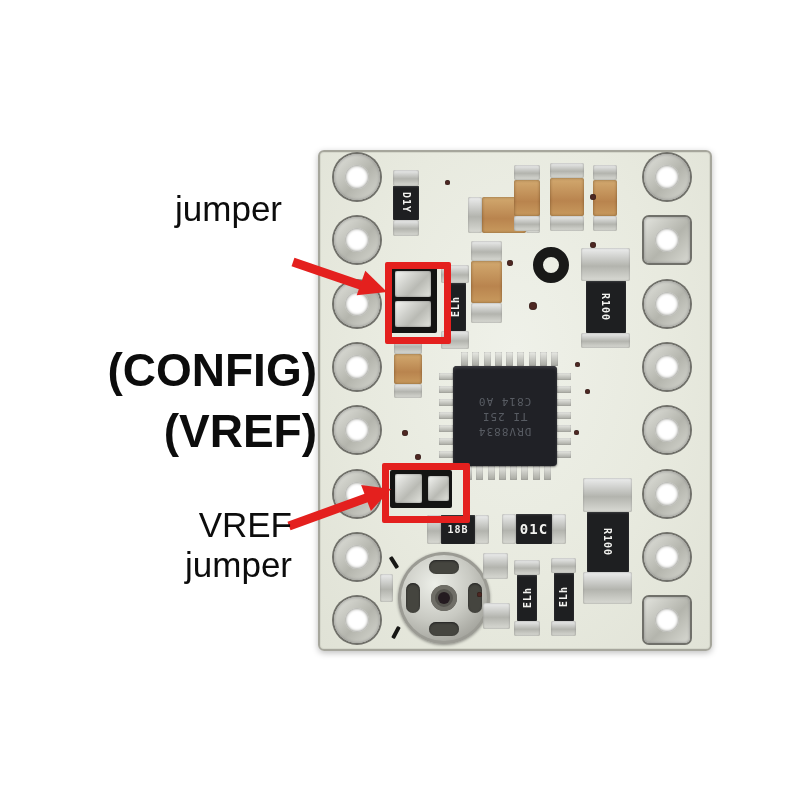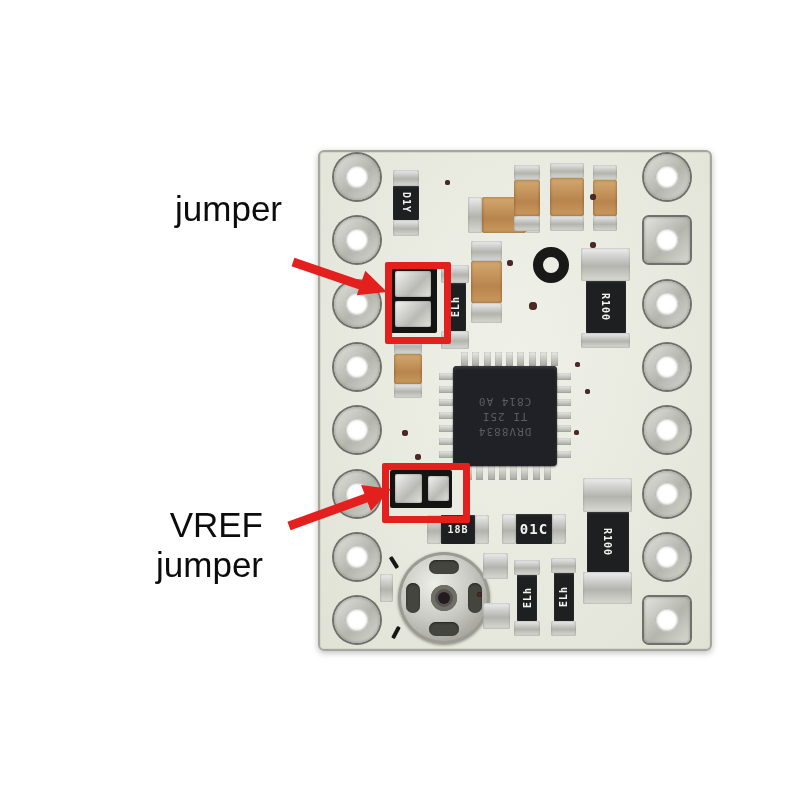--- a/index.html
+++ b/index.html
@@ -295,19 +295,21 @@
     <g>
       <line x1="289" y1="526" x2="369" y2="497" stroke="#e4201e" stroke-width="9"></line>
       <polygon points="391,489 370.9,511 361.1,485" fill="#e4201e"></polygon>
     </g>
   </svg>
 
   <div class="lbl lbl-reg" style="right:518px;top:189px">
     <div>jumper</div>
   </div>
 
-
-  <div class="lbl lbl-reg" style="right:537px;top:505px">
+  <div class="lbl lbl-bold" style="right:483px;top:340px">(CONFIG)</div>
+  <div class="lbl lbl-bold" style="right:483px;top:401px">(VREF)</div>
+
+  <div class="lbl lbl-reg" style="right:508px;top:505px">
     <div>VREF</div>
     <div>jumper</div>
   </div>
 
 </div>
 
 </body></html>

